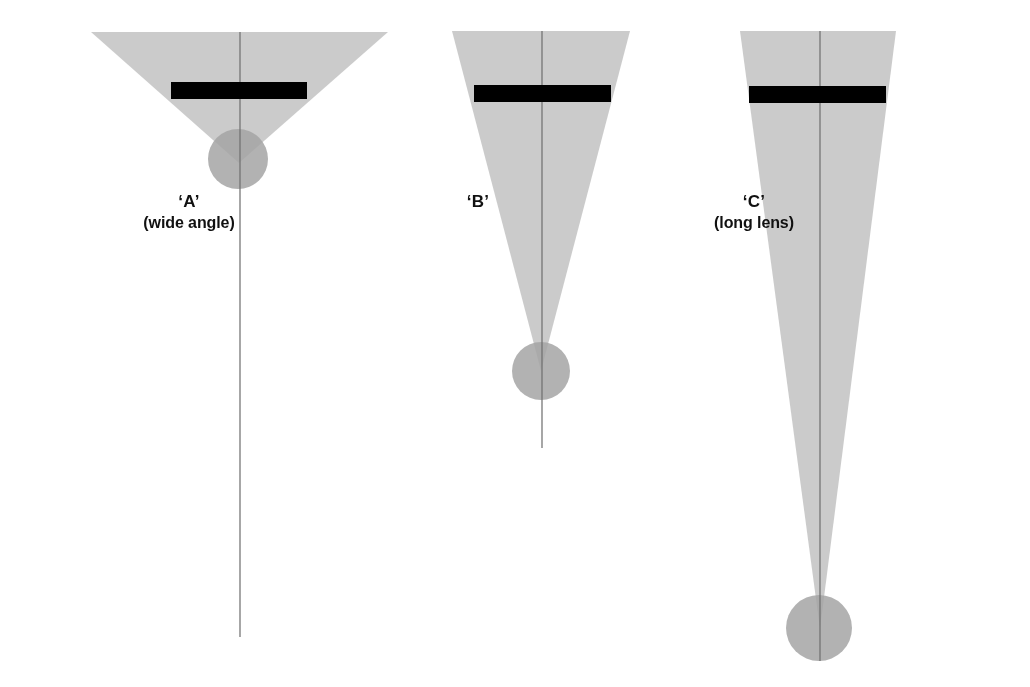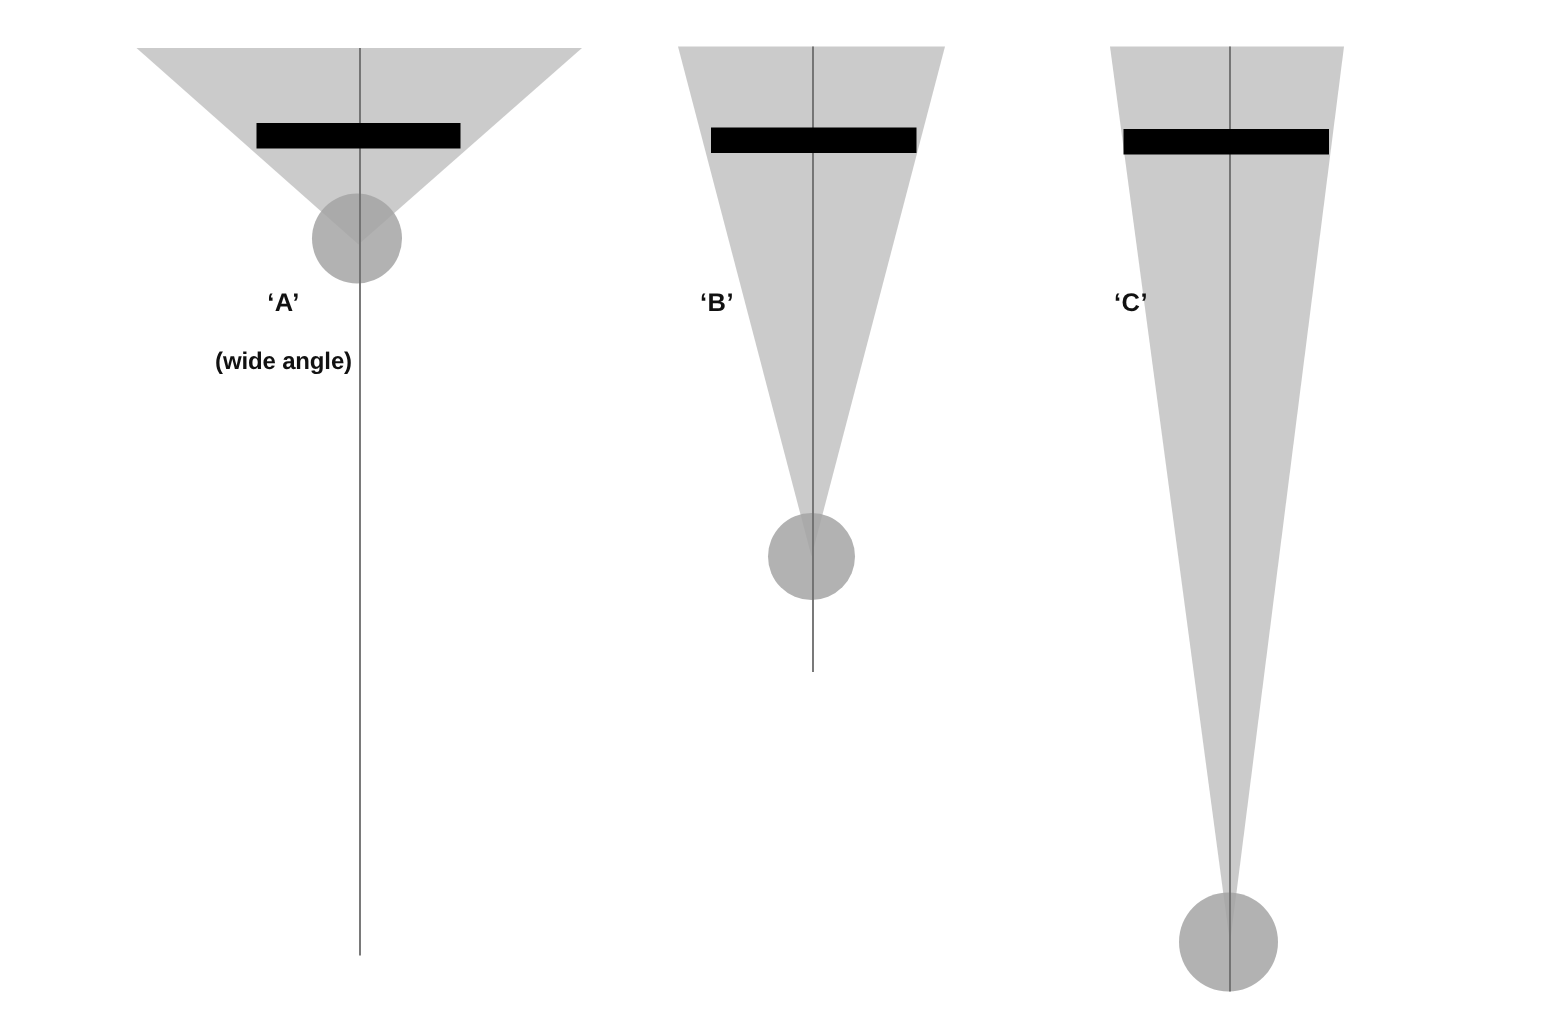--- a/index.html
+++ b/index.html
@@ -38,21 +38,20 @@
   }
   .label-id {
     font-size: 17px;
     font-weight: bold;
     letter-spacing: 0.3px;
   }
   .label-desc {
     font-size: 16px;
     font-weight: bold;
     letter-spacing: -0.1px;
-    margin-top: 19px;
   }
 </style>
 </head>
 <body>
 
 <div id="figure-root">
 
   <svg id="figure-svg" viewBox="0 0 1030 687" xmlns="http://www.w3.org/2000/svg">
     <g id="svg-layer">
         <g>
@@ -80,15 +79,16 @@
     <div class="label-id">‘A’</div>
     <div class="label-desc">(wide angle)</div>
   </div>
 
   <div class="label-group" id="label-B" style="left: 388px; top: 192px; width: 180px;">
     <div class="label-id">‘B’</div>
   </div>
 
   <div class="label-group" id="label-C" style="left: 664px; top: 192px; width: 180px;">
     <div class="label-id">‘C’</div>
+    <div class="label-desc">(long lens)</div>
   </div>
 
 </div>
 
 </body></html>

